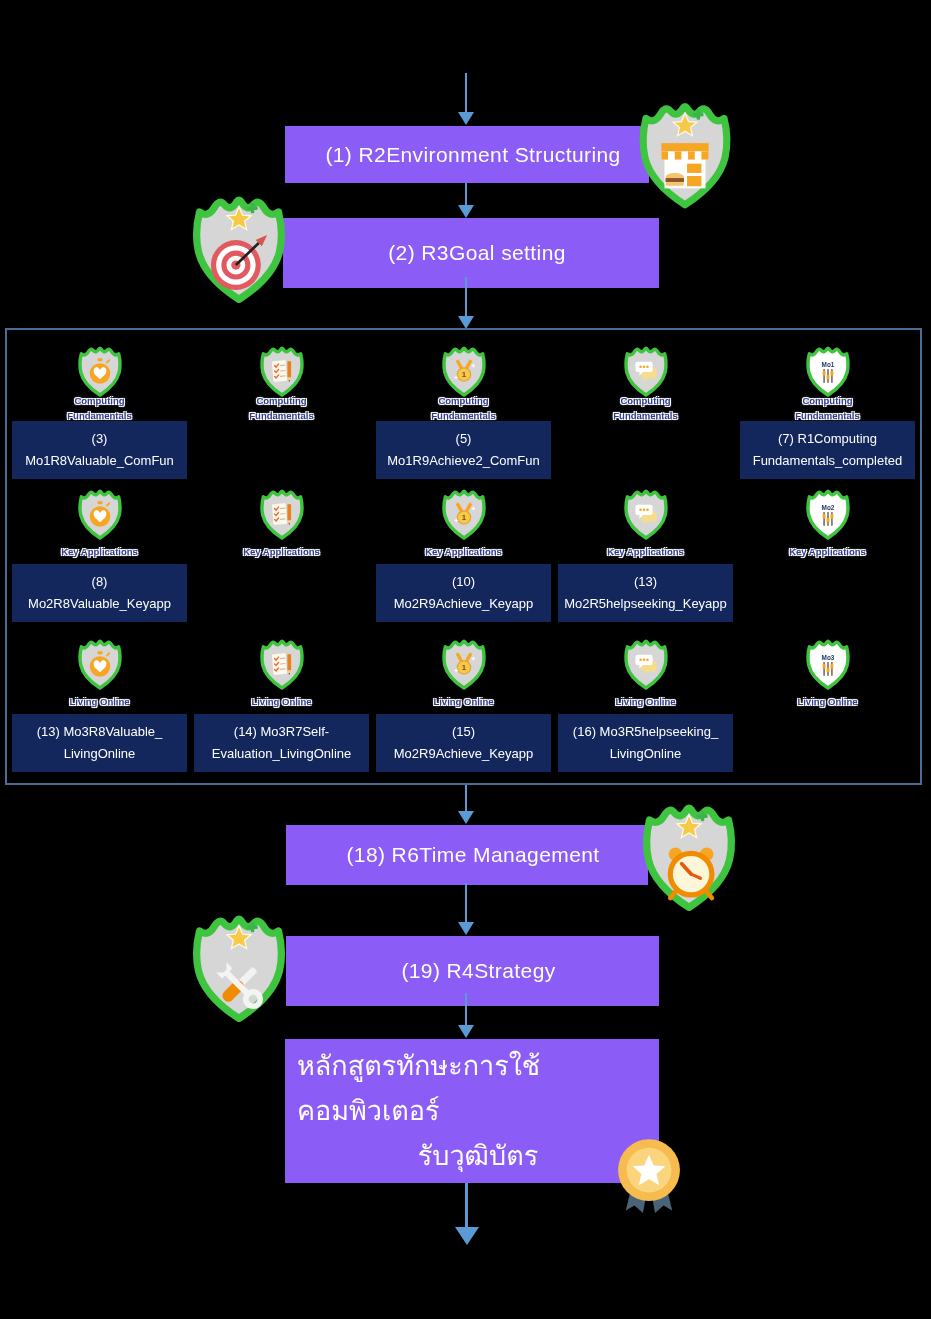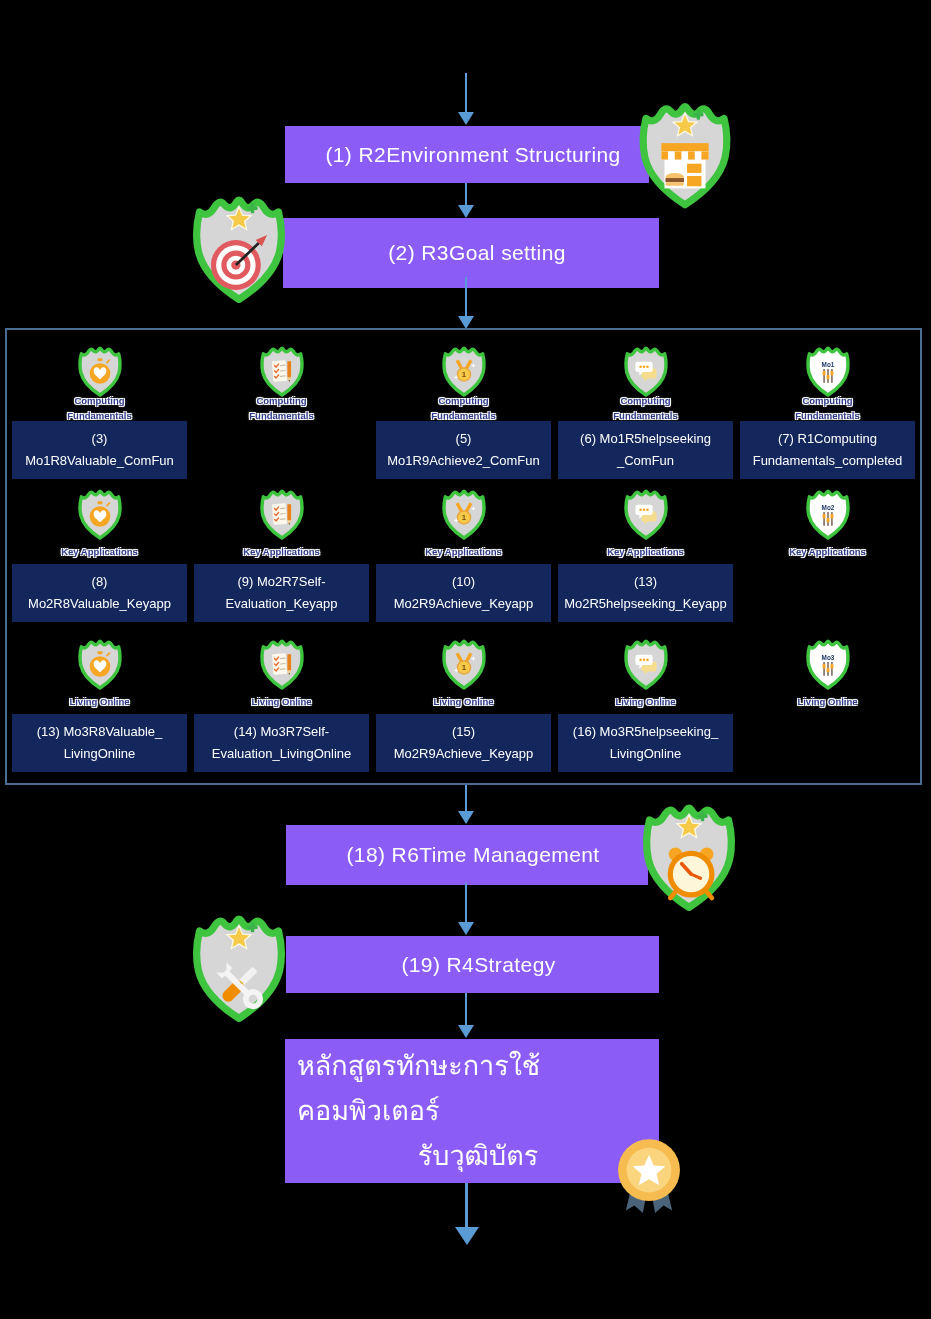--- a/index.html
+++ b/index.html
@@ -231,24 +231,20 @@
         <div>(5)</div>
         <div>Mo1R9Achieve2_ComFun</div>
       </div>
     </div>
     <div class="cell">
       <svg class="badge-sm" viewBox="0 0 100 110">
         <use href="#shield-path" class="sh sh-gray"></use>
           <use href="#ic-chat"></use>
         </svg>
       <div class="badge-label">Computing Fundamentals</div>
-      <div class="cell-box">
-        <div>(6) Mo1R5helpseeking</div>
-        <div>_ComFun</div>
-      </div>
     </div>
     <div class="cell">
       <svg class="badge-sm" viewBox="0 0 100 110">
         <use href="#shield-path" class="sh sh-white"></use>
         <text x="50" y="44" class="mod-text">Mo1</text>
         <use href="#ic-sliders"></use>
         </svg>
       <div class="badge-label">Computing Fundamentals</div>
       <div class="cell-box">
         <div>(7) R1Computing</div>
@@ -268,24 +264,20 @@
         <div>(8)</div>
         <div>Mo2R8Valuable_Keyapp</div>
       </div>
     </div>
     <div class="cell">
       <svg class="badge-sm" viewBox="0 0 100 110">
         <use href="#shield-path" class="sh sh-gray"></use>
           <use href="#ic-check"></use>
         </svg>
       <div class="badge-label">Key Applications</div>
-      <div class="cell-box">
-        <div>(9) Mo2R7Self-</div>
-        <div>Evaluation_Keyapp</div>
-      </div>
     </div>
     <div class="cell">
       <svg class="badge-sm" viewBox="0 0 100 110">
         <use href="#shield-path" class="sh sh-gray"></use>
           <use href="#ic-medal"></use>
         </svg>
       <div class="badge-label">Key Applications</div>
       <div class="cell-box">
         <div>(10)</div>
         <div>Mo2R9Achieve_Keyapp</div>
@@ -374,21 +366,21 @@
   <div>(18) R6Time Management</div>
 </div>
 <svg class="badge-lg" viewBox="0 0 100 110" style="left:637px;top:801px;width:104px;height:115px">
   <use href="#shield-path" class="sh sh-gray"></use>
     <use href="#star-plus"></use>
     <use href="#ic-clock"></use>
 </svg>
 
 <div class="arrow" style="left:465px;top:883px;height:39px"></div>
 
-<div class="step-box lg-label" style="left:286px;top:936px;width:361px;height:57px">
+<div class="step-box lg-label" style="left:286px;top:936px;width:361px;height:70px">
   <div>(19) R4Strategy</div>
 </div>
 <svg class="badge-lg" viewBox="0 0 100 110" style="left:187px;top:912px;width:104px;height:115px">
   <use href="#shield-path" class="sh sh-gray"></use>
     <use href="#star-plus"></use>
     <use href="#ic-tools"></use>
 </svg>
 
 <div class="arrow" style="left:465px;top:993px;height:32px"></div>
 

